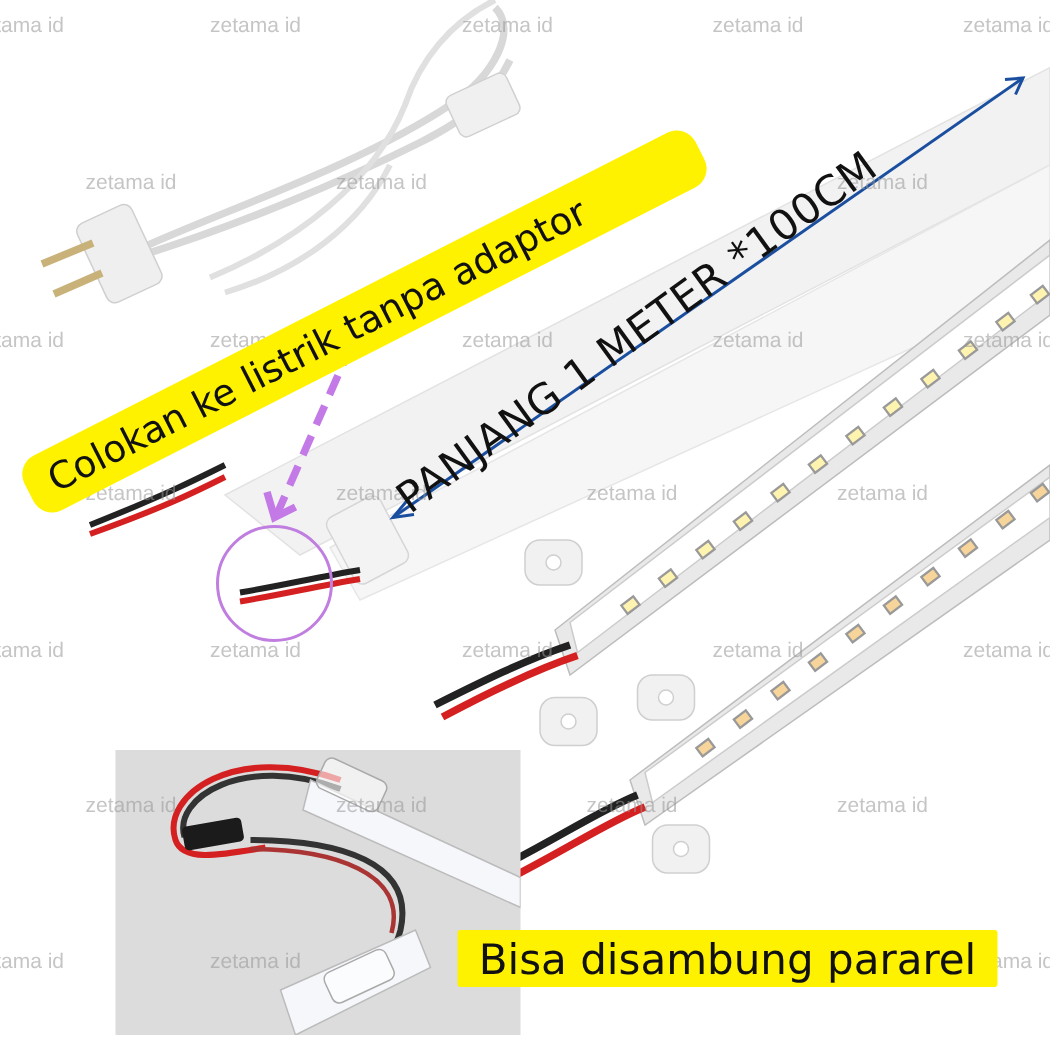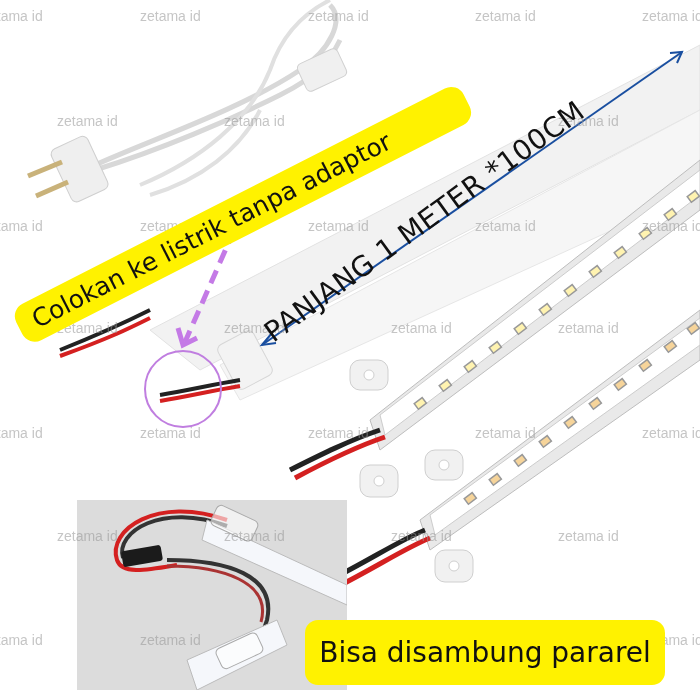--- a/index.html
+++ b/index.html
@@ -142,15 +142,15 @@
 </div>
 
 <div class="label-yellow" style="left:10px;top:310px;transform:rotate(-27deg);transform-origin:0 0;padding:6px 16px;font-size:25px;width:470px;">
   <span>Colokan ke listrik tanpa adaptor</span>
 </div>
 
 <div class="abs" style="left:258px;top:322px;transform:rotate(-36deg);transform-origin:0 0;font-size:28px;color:#111;white-space:nowrap;letter-spacing:0.5px;">
   <span>PANJANG 1 METER *100CM</span>
 </div>
 
-<div class="label-yellow" style="left:305px;top:620px;height:65px;width:360px;display:flex;align-items:center;justify-content:center;font-size:28px;border-radius:13px;">
+<div class="label-yellow" style="left:305px;top:620px;height:38px;width:360px;display:flex;align-items:center;justify-content:center;font-size:28px;border-radius:2px;">
   <span>Bisa disambung pararel</span>
 </div>
 
 </body></html>

